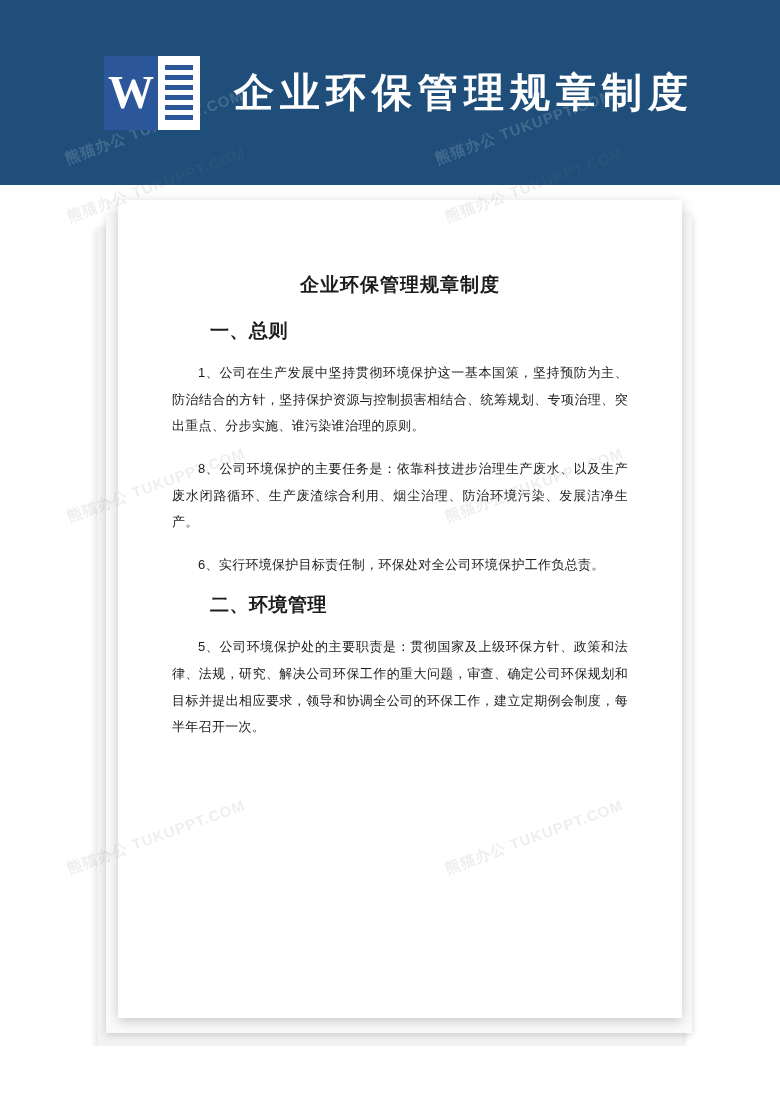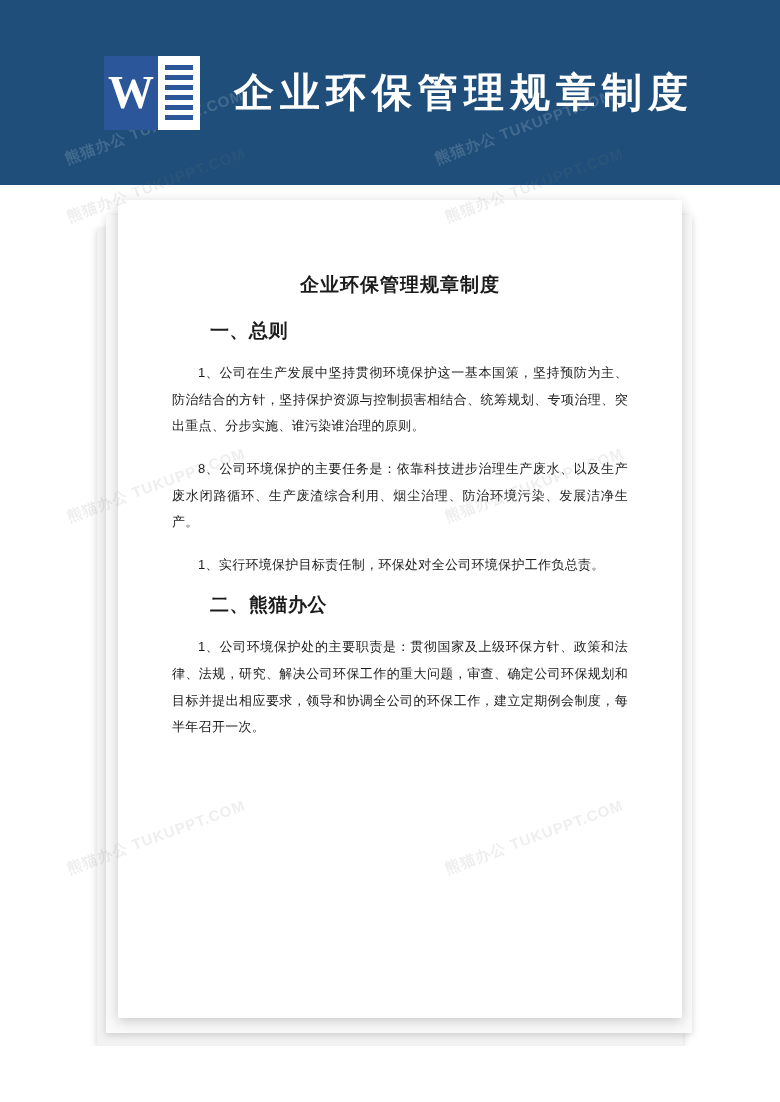--- a/index.html
+++ b/index.html
@@ -189,24 +189,24 @@
 <div class="page-shadow-back"></div>
 <div class="page-shadow-mid"></div>
 
 <div class="page">
   <div class="page-body">
     <h1 class="doc-title">企业环保管理规章制度</h1>
 
     <h2 class="section-head">一、总则</h2>
     <p class="para">1、公司在生产发展中坚持贯彻环境保护这一基本国策，坚持预防为主、防治结合的方针，坚持保护资源与控制损害相结合、统筹规划、专项治理、突出重点、分步实施、谁污染谁治理的原则。</p>
     <p class="para">8、公司环境保护的主要任务是：依靠科技进步治理生产废水、以及生产废水闭路循环、生产废渣综合利用、烟尘治理、防治环境污染、发展洁净生产。</p>
-    <p class="para">1、实行环境保护目标责任制，环保处对全公司环境保护工作负总责。</p>
-
-    <h2 class="section-head">二、熊猫办公</h2>
-    <p class="para">1、公司环境保护处的主要职责是：贯彻国家及上级环保方针、政策和法律、法规，研究、解决公司环保工作的重大问题，审查、确定公司环保规划和目标并提出相应要求，领导和协调全公司的环保工作，建立定期例会制度，每半年召开一次。</p>
+    <p class="para">6、实行环境保护目标责任制，环保处对全公司环境保护工作负总责。</p>
+
+    <h2 class="section-head">二、环境管理</h2>
+    <p class="para">5、公司环境保护处的主要职责是：贯彻国家及上级环保方针、政策和法律、法规，研究、解决公司环保工作的重大问题，审查、确定公司环保规划和目标并提出相应要求，领导和协调全公司的环保工作，建立定期例会制度，每半年召开一次。</p>
   </div>
 </div>
 
 <div class="wm" style="left:62px; top:176px;">熊猫办公 TUKUPPT.COM</div>
 <div class="wm" style="left:440px; top:176px;">熊猫办公 TUKUPPT.COM</div>
 <div class="wm" style="left:62px; top:476px;">熊猫办公 TUKUPPT.COM</div>
 <div class="wm" style="left:440px; top:476px;">熊猫办公 TUKUPPT.COM</div>
 <div class="wm" style="left:62px; top:828px;">熊猫办公 TUKUPPT.COM</div>
 <div class="wm" style="left:440px; top:828px;">熊猫办公 TUKUPPT.COM</div>
 

